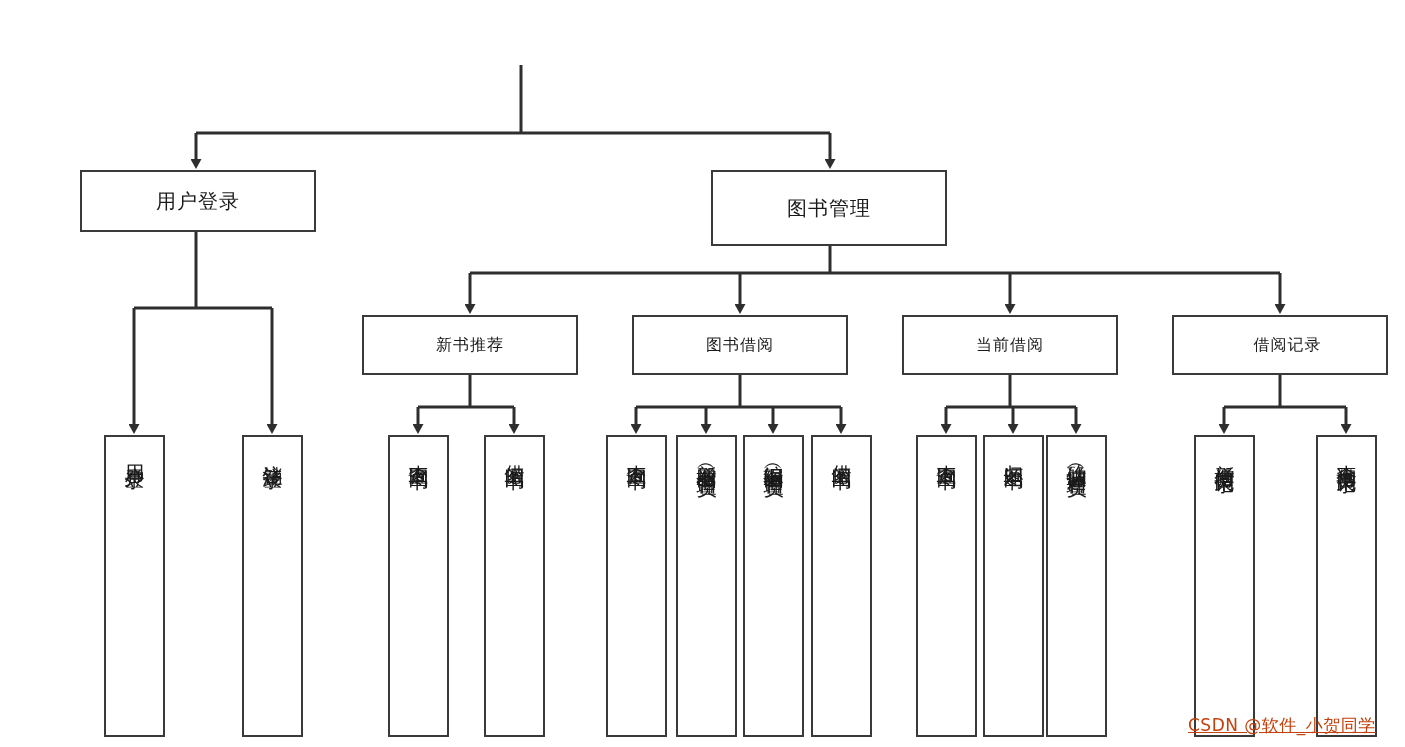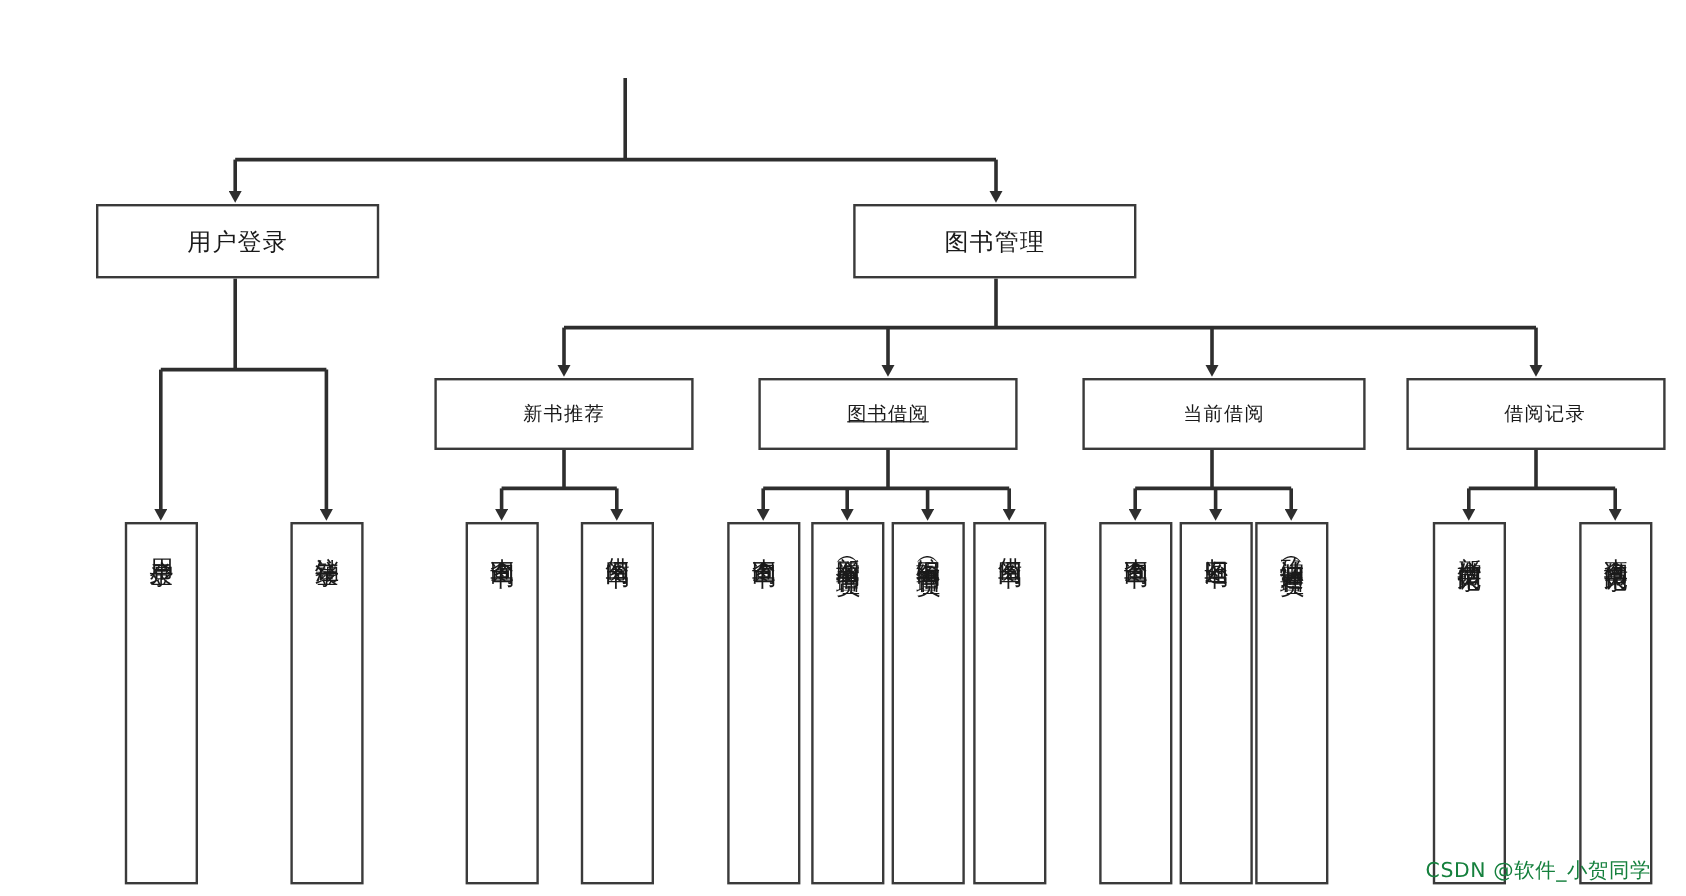--- a/index.html
+++ b/index.html
@@ -57,24 +57,25 @@
   }
   .htext {
     white-space: nowrap;
     letter-spacing: 1px;
   }
   #watermark {
     position: absolute;
     left: 1188px;
     top: 714px;
     font-size: 17px;
-    color: #15803d;
+    color: #c2410c;
     white-space: nowrap;
     letter-spacing: 0.5px;
     z-index: 5;
+    text-decoration: underline;
   }
 </style>
 </head>
 <body>
 
 <div id="canvas">
 
   <svg id="edges" viewBox="0 0 1405 747" xmlns="http://www.w3.org/2000/svg">
     <defs>
       <marker id="arw" markerWidth="10" markerHeight="11" refX="1" refY="5.5" orient="auto" markerUnits="userSpaceOnUse">
@@ -123,31 +124,31 @@
       <path d="M1224,407 L1346,407"></path>
       <path d="M1224,407 L1224,425" marker-end="url(#arw)"></path>
       <path d="M1346,407 L1346,425" marker-end="url(#arw)"></path>
     </g>
   </svg>
 
 
   <div class="node lvl2" style="left:80px; top:170px; width:236px; height:62px;">
     <span class="htext">用户登录</span>
   </div>
-  <div class="node lvl2" style="left:711px; top:170px; width:236px; height:62px;">
+  <div class="node lvl2" style="left:711px; top:170px; width:236px; height:76px;">
     <span class="htext">图书管理</span>
   </div>
 
   <div class="node lvl3" style="left:362px; top:315px; width:216px; height:60px;">
     <span class="htext">新书推荐</span>
   </div>
-  <div class="node lvl3" style="left:632px; top:315px; width:216px; height:60px;text-decoration:underline;">
+  <div class="node lvl3" style="left:632px; top:315px; width:216px; height:60px;">
     <span class="htext">图书借阅</span>
   </div>
-  <div class="node lvl3" style="left:902px; top:315px; width:236px; height:60px;">
+  <div class="node lvl3" style="left:902px; top:315px; width:216px; height:60px;">
     <span class="htext">当前借阅</span>
   </div>
   <div class="node lvl3" style="left:1172px; top:315px; width:216px; height:60px;padding-left:15px;">
     <span class="htext">借阅记录</span>
   </div>
 
   <div class="node leaf" style="left:104px; top:435px; width:61px; height:302px;">
     <span class="vtext">用户登录</span>
   </div>
   <div class="node leaf" style="left:242px; top:435px; width:61px; height:302px;">

